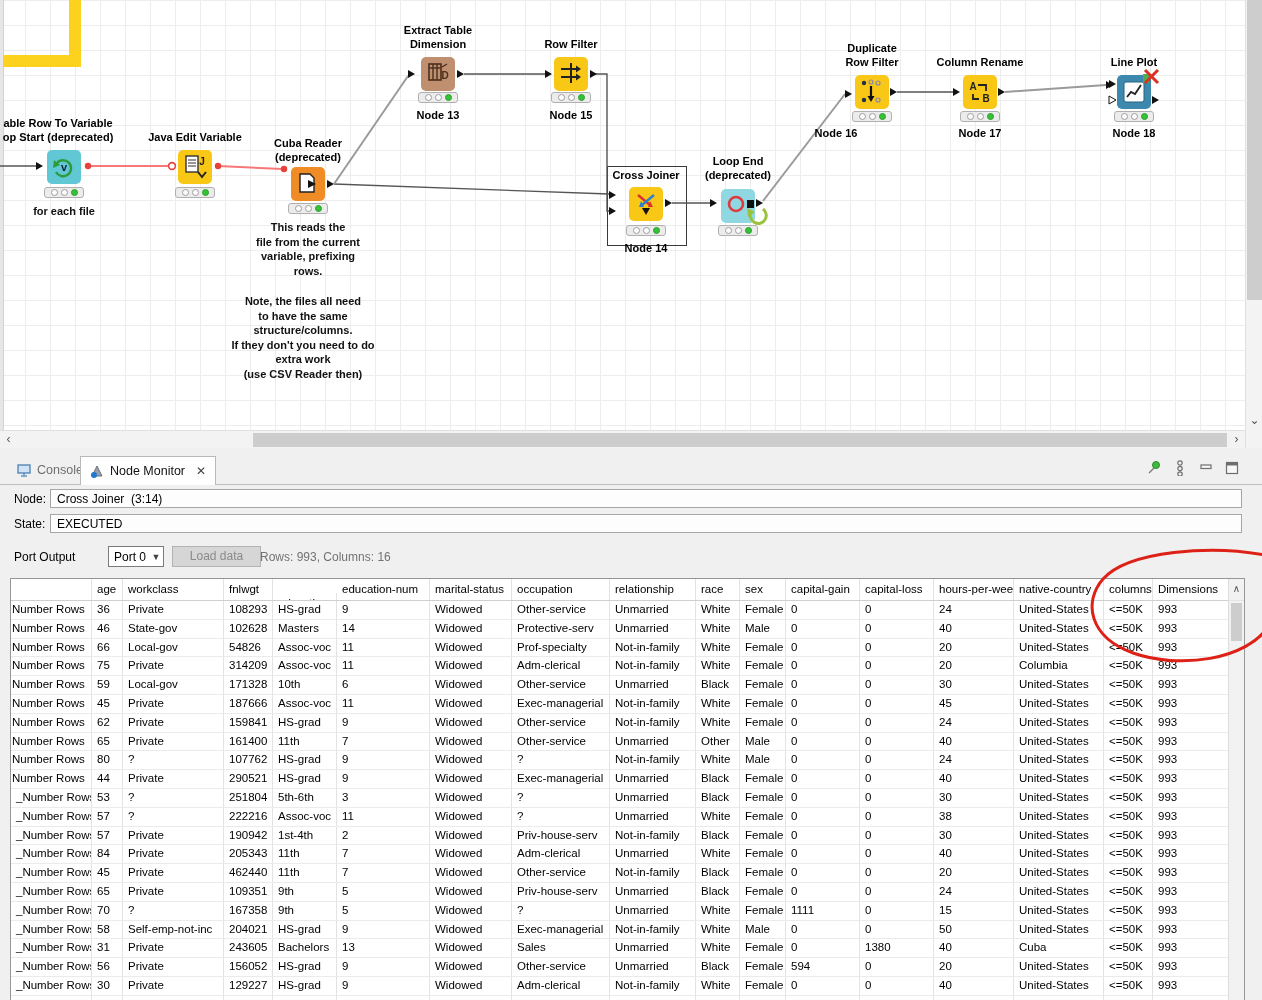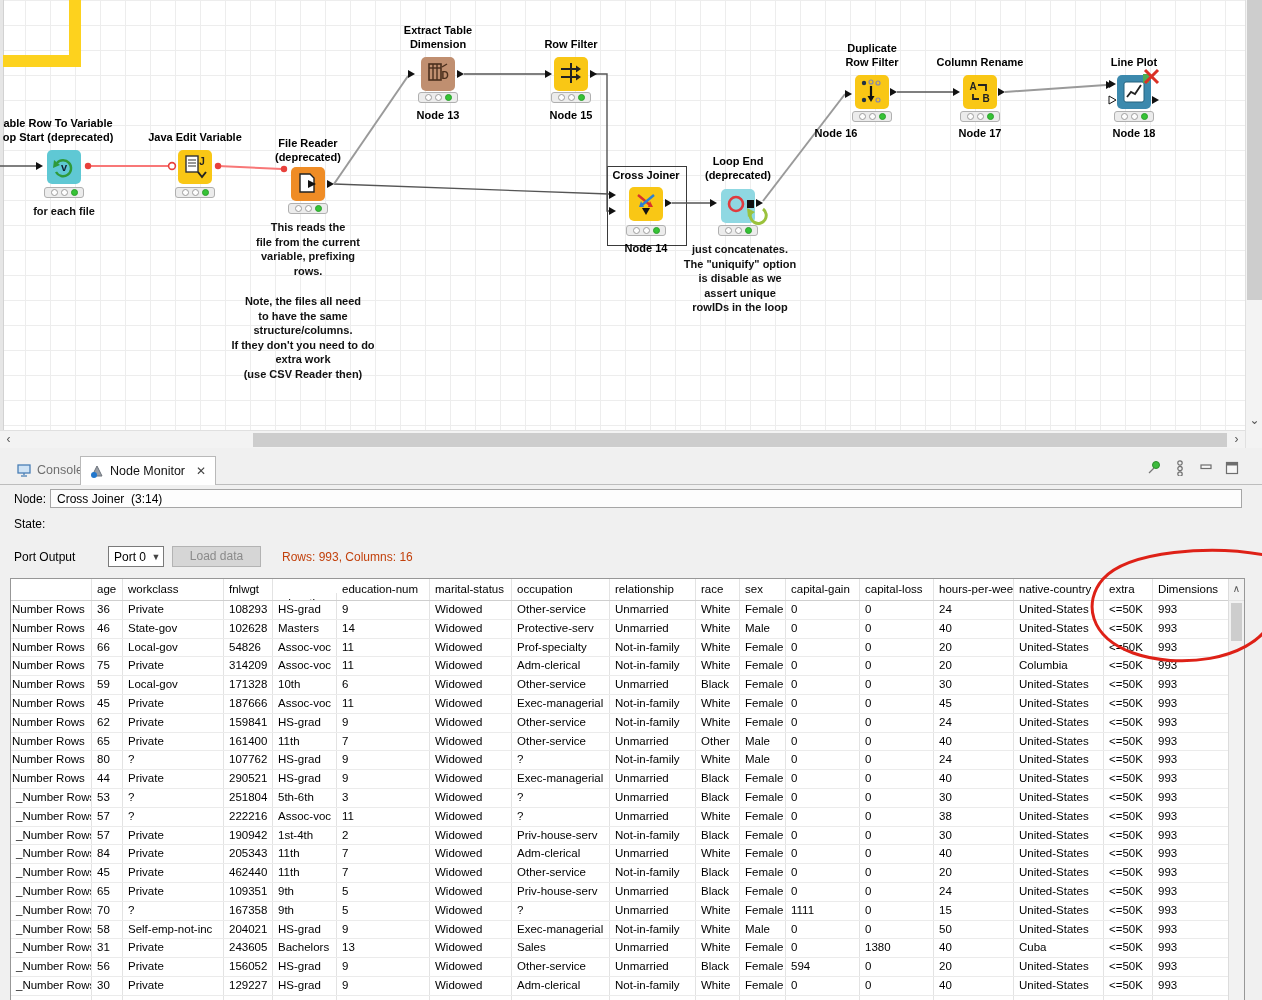--- a/index.html
+++ b/index.html
@@ -40,21 +40,21 @@
   .viewicons{position:absolute;right:22px;top:5px;display:flex;gap:10px;align-items:center;}
   .frow-label{position:absolute;font-size:12px;color:#000;}
   .ffield{position:absolute;left:50px;width:1192px;height:19px;background:#fdfdfd;border:1px solid #a6a6a6;
     font-size:12px;line-height:18px;padding-left:6px;box-sizing:border-box;white-space:pre;color:#000;}
   .combo{position:absolute;left:108px;width:56px;height:21px;background:#fff;border:1px solid #7a7a7a;
     font-size:12px;box-sizing:border-box;display:flex;align-items:center;}
   .combo .cv{padding-left:5px;flex:1;}
   .combo .chev{width:14px;color:#444;font-size:9px;text-align:center;}
   .gbutton{position:absolute;left:172px;width:89px;height:21px;background:#d6d6d6;border:1px solid #b3b3b3;
     color:#8a8a8a;font-size:12px;text-align:center;line-height:19px;box-sizing:border-box;}
-  .summary{position:absolute;left:282px;font-size:12px;color:#c2410c;}
+  .summary{position:absolute;left:260px;font-size:12px;color:#737373;}
   
   #dtable{position:absolute;left:10px;top:130px;width:1233px;height:422px;background:#fff;
     border:1px solid #979797;overflow:hidden;box-sizing:content-box;}
   #thead{display:flex;height:21px;border-bottom:1px solid #cfcfcf;}
   .tcell{box-sizing:border-box;padding:0 0 0 5px;font-size:11.5px;white-space:nowrap;overflow:hidden;
     border-right:1px solid #e3e3e3;color:#000;line-height:17.5px;flex:none;}
   .tcell.th{line-height:21px;}
   .trow{display:flex;height:17.8px;border-bottom:1px solid #ebebeb;background:#fff;}
   #vscroll2{position:absolute;right:0;top:0;width:15px;height:422px;background:#f2f2f2;border-left:1px solid #dcdcdc;}
   #vscroll2 .arrow{height:21px;text-align:center;font-size:10px;color:#555;line-height:20px;border-bottom:1px solid #e3e3e3;}
@@ -154,21 +154,21 @@
       <path d="M20 22 l4 5 l4 -5" stroke="#222" stroke-width="2" fill="none"></path>
     </svg>
   </div>
   <div class="traffic" style="left:175px;top:187px">
     <span class="tdot"></span>
       <span class="tdot"></span>
       <span class="tdot green"></span>
   </div>
 
   <div class="nlabel" style="left:308px;top:136px">
-    <div>File Reader</div>
+    <div>Cuba Reader</div>
       <div>(deprecated)</div>
   </div>
   <div class="node" style="left:291px;top:167px;background:#ef8c25">
     <svg width="34" height="34">
       <path d="M9 7 h10 l4 4 v14 h-14 z" fill="#fff" stroke="#222" stroke-width="1.4"></path>
       <polygon points="17,13 17,21 25,17" fill="#111"></polygon>
     </svg>
   </div>
   <div class="traffic" style="left:288px;top:203px">
     <span class="tdot"></span>
@@ -261,27 +261,20 @@
   </div>
   <svg class="overlay" style="left:744px;top:204px" width="26" height="26">
     <path d="M19 5 a8 8 0 1 1 -12 3" stroke="#9bc23c" stroke-width="3" fill="none"></path>
     <polygon points="3,4 11,8 4,13" fill="#9bc23c"></polygon>
   </svg>
   <div class="traffic" style="left:718px;top:225px">
     <span class="tdot"></span>
       <span class="tdot"></span>
       <span class="tdot green"></span>
   </div>
-  <div class="ann" style="left:740px;top:242px">
-      <div>just concatenates.</div>
-      <div>The "uniquify" option</div>
-      <div>is disable as we</div>
-      <div>assert unique</div>
-      <div>rowIDs in the loop</div>
-    </div>
 
   <div class="nlabel" style="left:872px;top:41px">
     <div>Duplicate</div>
       <div>Row Filter</div>
   </div>
   <div class="node" style="left:855px;top:75px;background:#f9c715">
     <svg width="34" height="34">
       <circle cx="9" cy="8" r="2.2" fill="#234"></circle>
       <circle cx="16" cy="7" r="2" fill="none" stroke="#88a" stroke-width="1.2"></circle>
       <circle cx="23" cy="8" r="2" fill="none" stroke="#88a" stroke-width="1.2"></circle>
@@ -383,20 +376,21 @@
         <rect x="2.5" y="2.5" width="11" height="11" fill="#f7f7f7" stroke="#6e6e6e" stroke-width="1.2"></rect>
         <rect x="2.5" y="2.5" width="11" height="3" fill="#6e6e6e"></rect>
       </svg>
     </div>
   </div>
 
   <div class="frow-label" style="left:14px;top:44px">Node:</div>
   <div class="ffield" style="top:41px">Cross Joiner  (3:14)</div>
 
   <div class="frow-label" style="left:14px;top:69px">State:</div>
+  <div class="ffield" style="top:66px">EXECUTED</div>
 
   <div class="frow-label" style="left:14px;top:102px">Port Output</div>
   <div class="combo" style="top:98px">
     <span class="cv">Port 0</span>
     <span class="chev">▼</span>
   </div>
   <div class="gbutton" style="top:98px">Load data</div>
   <div class="summary" style="top:102px">Rows: 993, Columns: 16</div>
 
   <div id="dtable">
@@ -409,21 +403,21 @@
         <div class="tcell th" style="width: 93px;">education-num</div>
         <div class="tcell th" style="width: 82px;">marital-status</div>
         <div class="tcell th" style="width: 98px;">occupation</div>
         <div class="tcell th" style="width: 86px;">relationship</div>
         <div class="tcell th" style="width: 44px;">race</div>
         <div class="tcell th" style="width: 46px;">sex</div>
         <div class="tcell th" style="width: 74px;">capital-gain</div>
         <div class="tcell th" style="width: 74px;">capital-loss</div>
         <div class="tcell th" style="width: 80px;">hours-per-week</div>
         <div class="tcell th" style="width: 90px;">native-country</div>
-        <div class="tcell th" style="width: 49px;">extra</div>
+        <div class="tcell th" style="width: 49px;">columns</div>
         <div class="tcell th" style="width: 76px;">Dimensions</div>
       </div>
     <div id="tbody">
         <div class="trow">
           <div class="tcell" style="width: 81px; text-indent: -4px;">Number Rows</div>
           <div class="tcell" style="width: 31px;">36</div>
           <div class="tcell" style="width: 101px;">Private</div>
           <div class="tcell" style="width: 49px;">108293</div>
           <div class="tcell" style="width: 64px;">HS-grad</div>
           <div class="tcell" style="width: 93px;">9</div>

